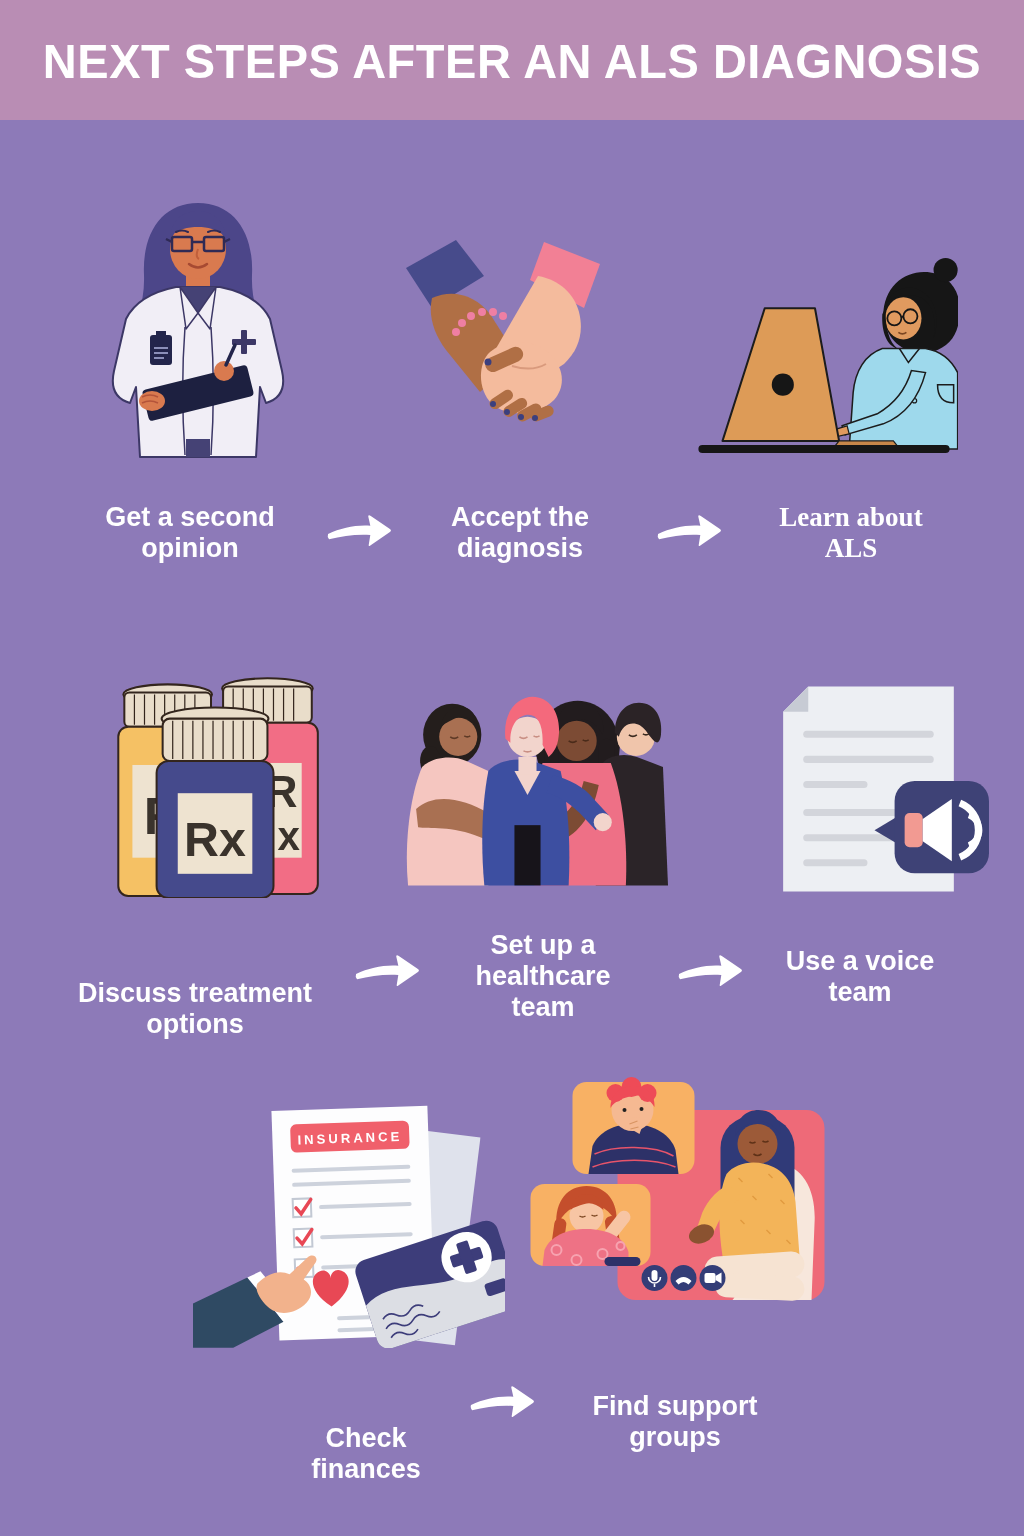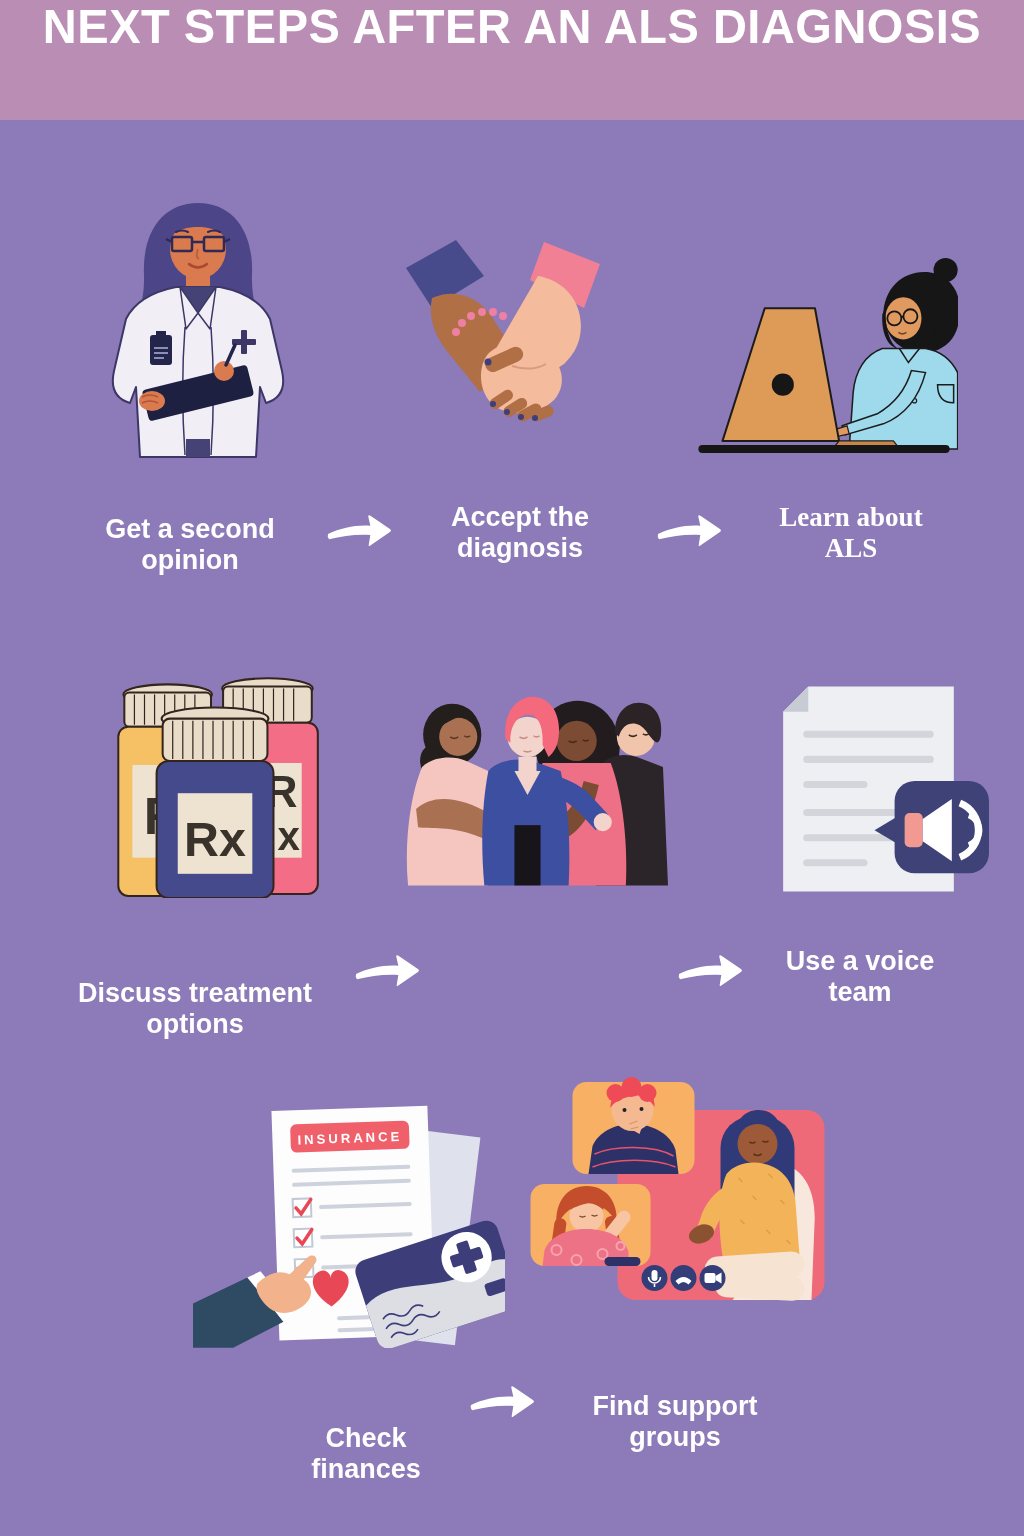--- a/index.html
+++ b/index.html
@@ -6,21 +6,21 @@
   .page{
     position:relative;
     width:1024px;height:1536px;
     background:#8d7ab8;
     overflow:hidden;
     font-family:"Liberation Sans", sans-serif;
   }
   .header{
     position:absolute;left:0;top:0;width:1024px;height:120px;
     background:#b98db4;
-    display:flex;justify-content:center;
+    display:flex;align-items:center;justify-content:center;
   }
   .title{
     color:#ffffff;
     font-size:47px;
     font-weight:bold;
     letter-spacing:0.5px;
     transform:scaleY(1.04);
     white-space:nowrap;
   }
   .ill{position:absolute;}
@@ -336,28 +336,31 @@
         <path d="M140 210 v3" stroke="#ffffff" stroke-width="1.6"></path>
         <circle cx="169" cy="204" r="13" fill="#333d77"></circle>
         <path d="M161 207 q8 -8 16 0 l-3 3.5 q-5 -5 -10 0 Z" fill="#ffffff"></path>
         <circle cx="198" cy="204" r="13" fill="#333d77"></circle>
         <rect x="190" y="199" width="11" height="10" rx="2" fill="#ffffff"></rect>
         <path d="M201 202 l6 -3.5 v11 l-6 -3.5 Z" fill="#ffffff"></path>
       </g>
     </svg>
   </div>
 
-  <div class="label" style="left:190px;top:502px;margin-top:12px;">Get a second
+  <div class="label" style="left:190px;top:502px;">Get a second
 opinion</div>
   <div class="label" style="left:520px;top:502px;">Accept the
 diagnosis</div>
   <div class="label" style="left:851px;top:502px;font-family:Liberation Serif, serif;">Learn about
 ALS</div>
   <div class="label" style="left:195px;top:946px;margin-top:32px;">Discuss treatment
 options</div>
+  <div class="label" style="left:543px;top:930px;">Set up a
+healthcare
+team</div>
   <div class="label" style="left:860px;top:946px;">Use a voice
 team</div>
   <div class="label" style="left:366px;top:1375px;margin-top:48px;">Check
 finances</div>
   <div class="label" style="left:675px;top:1375px;margin-top:16px;">Find support
 groups</div>
 
   <div class="arrow" style="left:327px;top:510px;">
     <svg viewBox="0 0 64 40">
         <path d="M1 22 C14 16 28 13 42 14 L40 5 Q40 3 42.5 4.5 L61 17 Q63 18.5 61 20 L42 33 Q40 34.5 40.5 32 L42 23 C29 22 15 24 2 27 Q0 24.5 1 22 Z" fill="#ffffff"></path>

